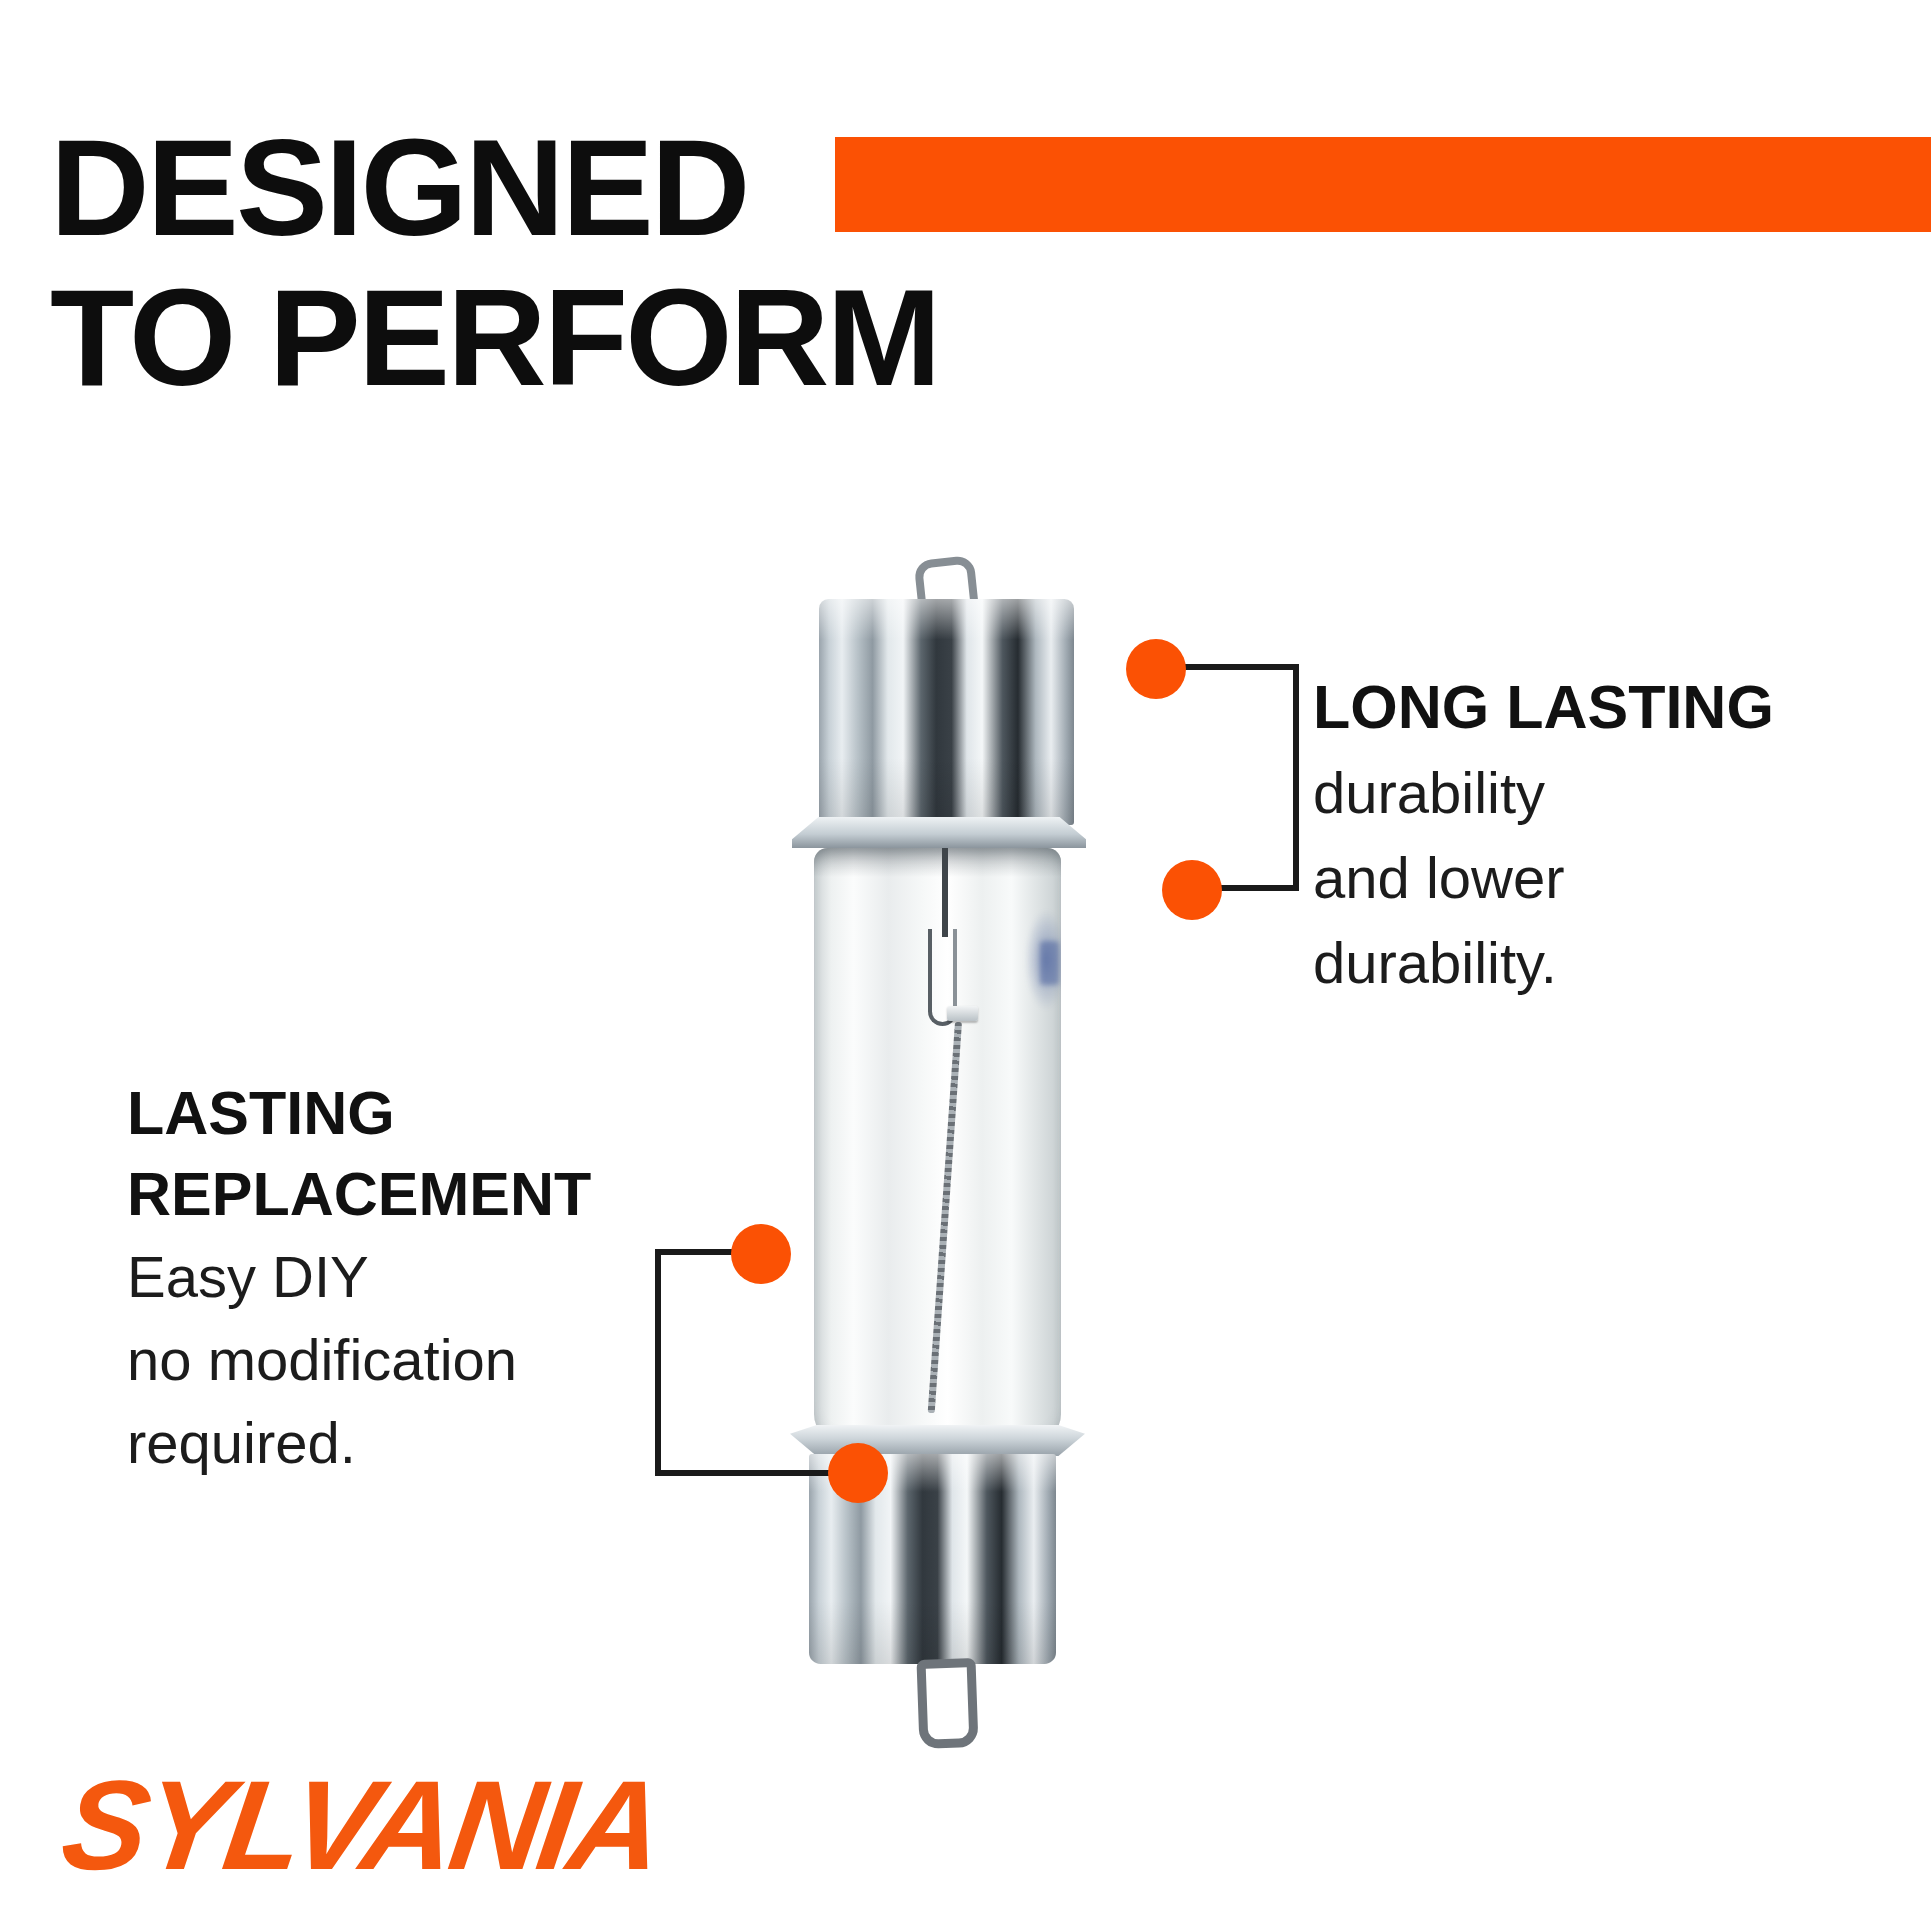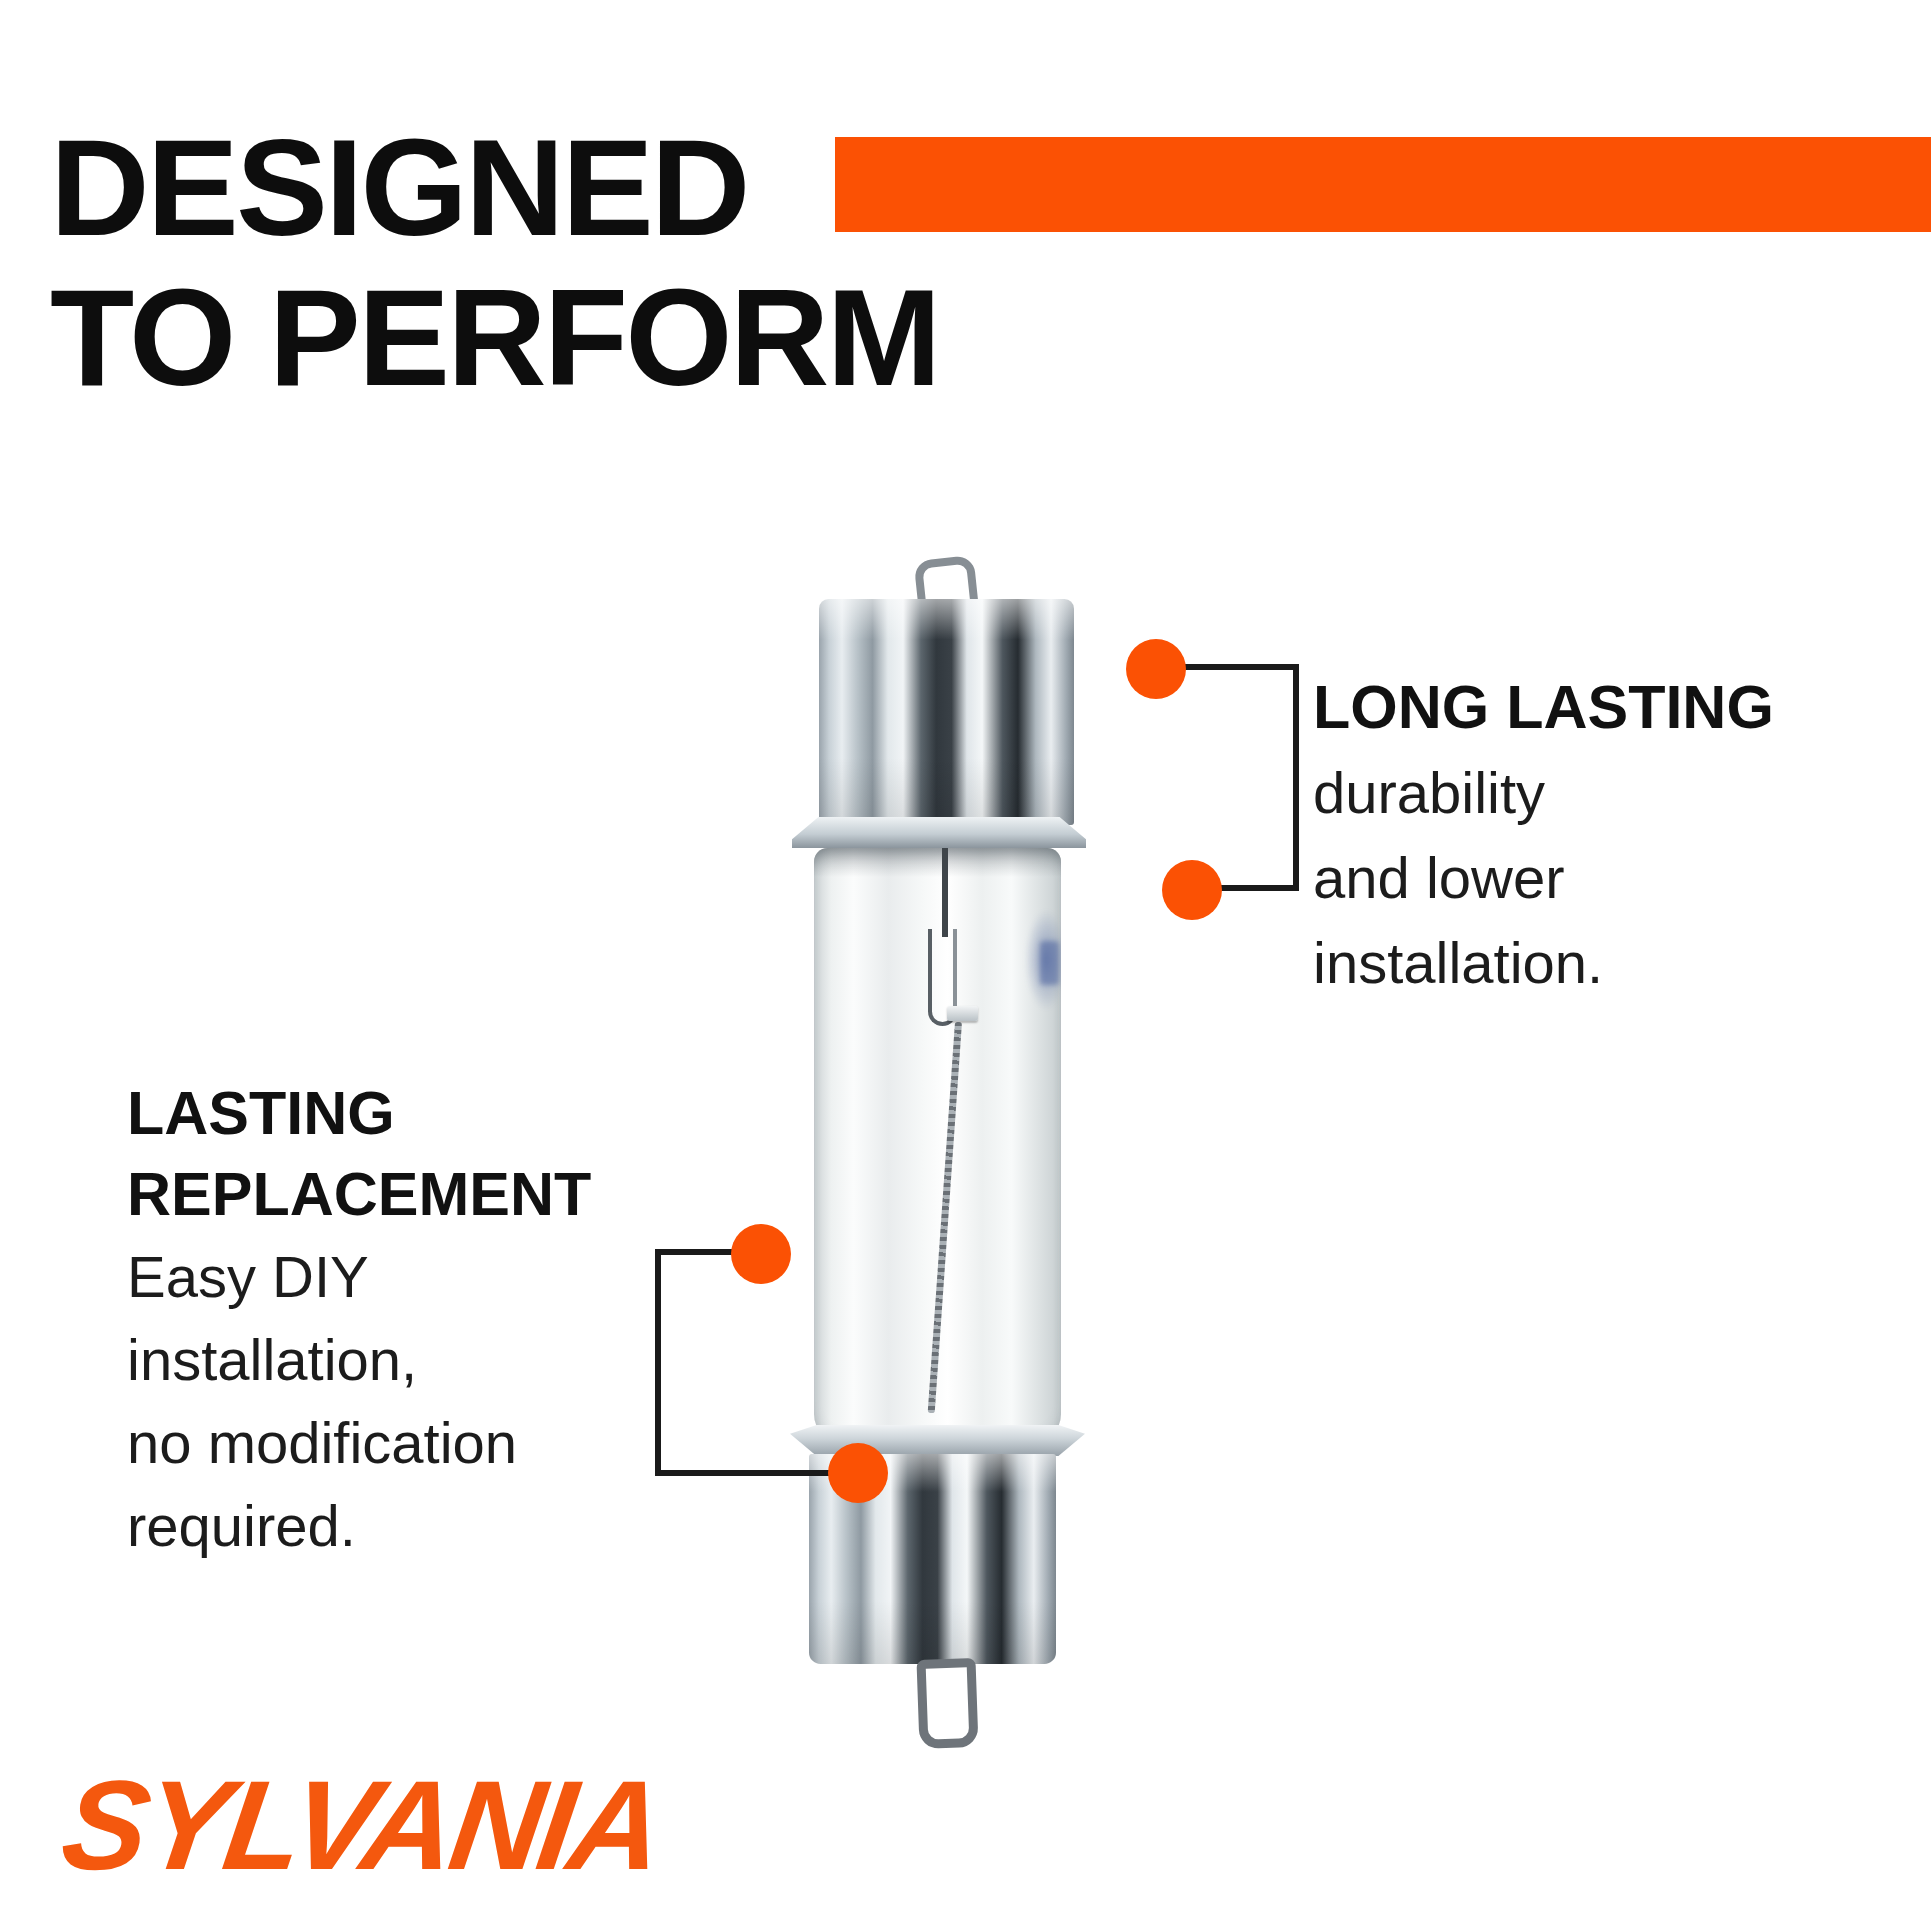--- a/index.html
+++ b/index.html
@@ -145,28 +145,27 @@
   <div class="cline" style="left:655px;top:1218px;width:112px;height:5.8px;"></div>
   <div class="cline" style="left:655px;top:1218px;width:5.8px;height:226px;"></div>
   <div class="cline" style="left:655px;top:1439px;width:204px;height:5.8px;"></div>
   <div class="cdot" style="left:731px;top:1193px;"></div>
   <div class="cdot" style="left:828px;top:1412px;"></div>
 
   <div class="callout callout-right">
     <div class="head">LONG LASTING</div>
     <div class="body-line">durability</div>
     <div class="body-line">and lower</div>
-    <div class="body-line">installation.</div>
+    <div class="body-line">durability.</div>
   </div>
 
   <div class="callout callout-left">
     <div class="head">LASTING</div>
     <div class="head">REPLACEMENT</div>
     <div class="body-line">Easy DIY</div>
-    <div class="body-line">installation,</div>
     <div class="body-line">no modification</div>
     <div class="body-line">required.</div>
   </div>
 
   <div class="logo">SYLVANIA</div>
 
 </div>
 
 
 </body></html>

